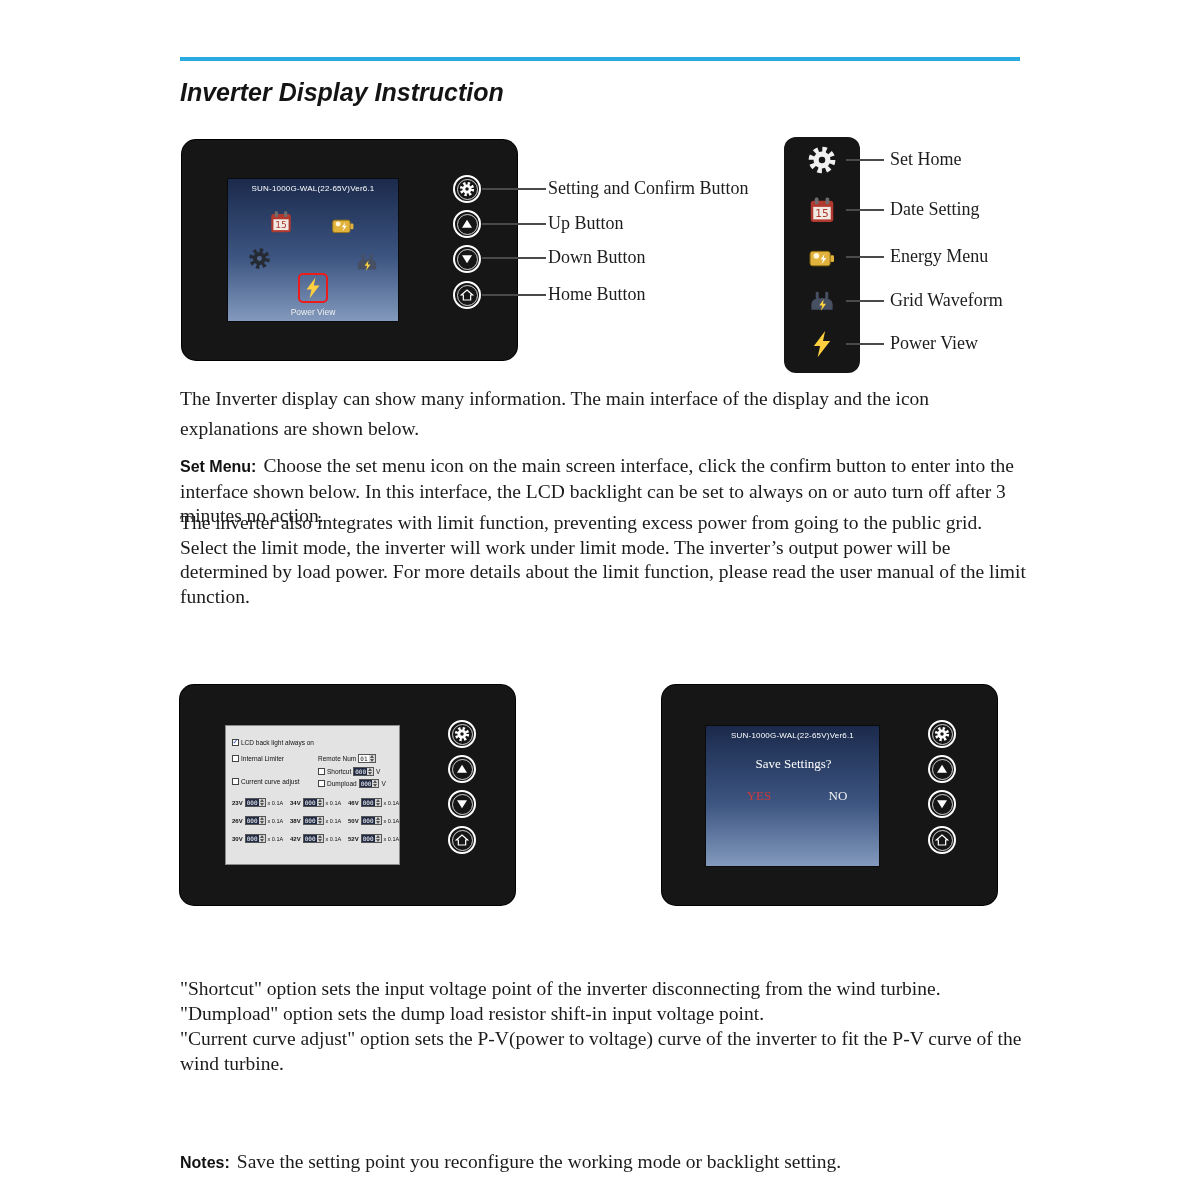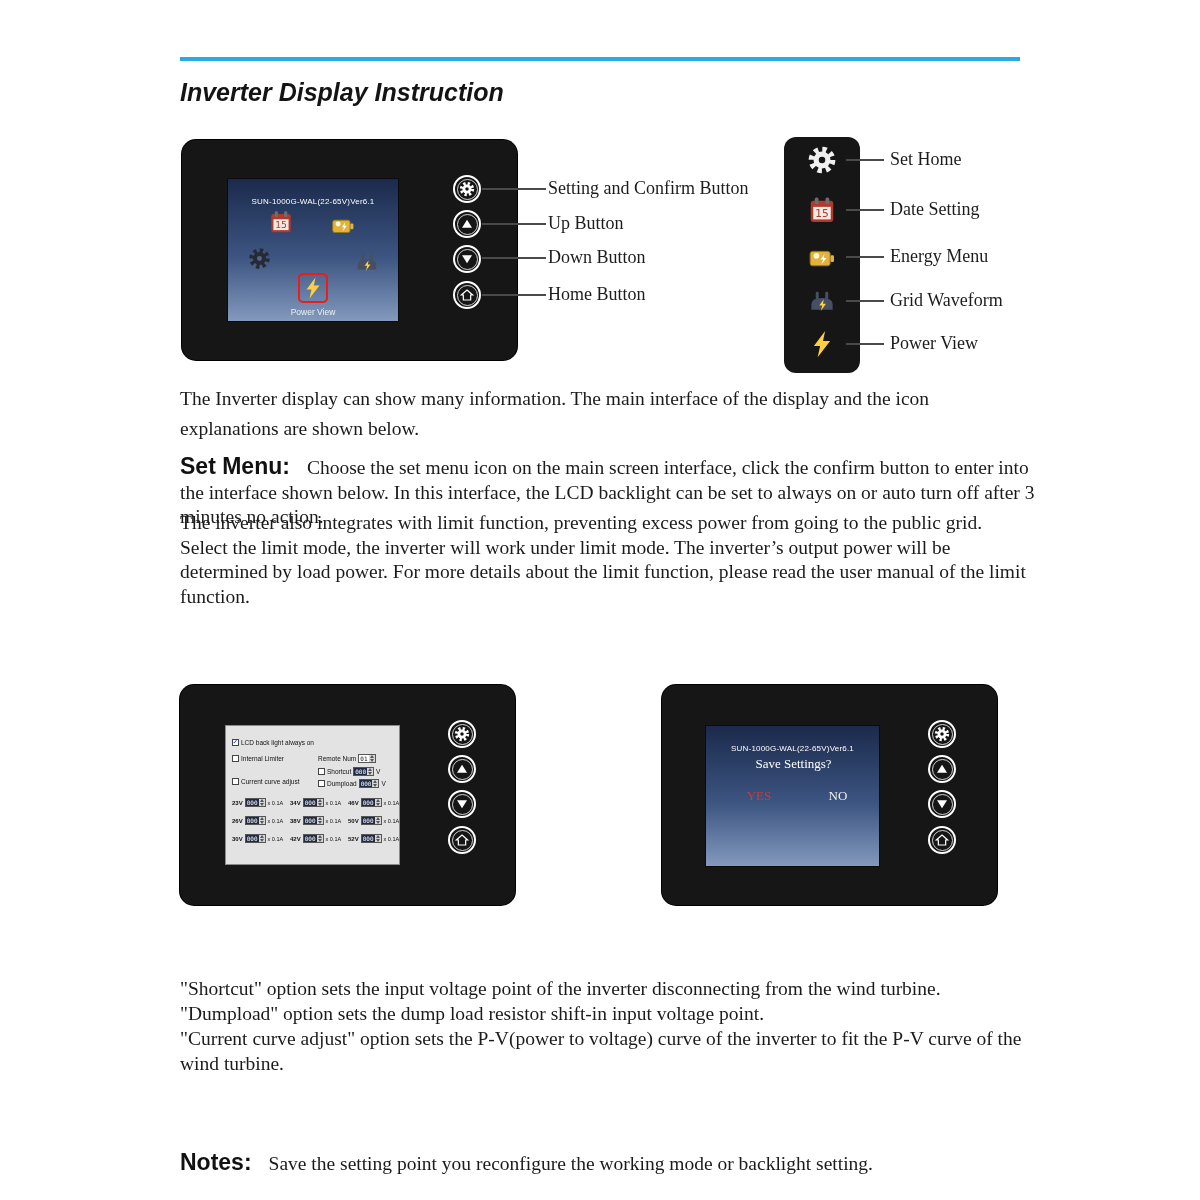--- a/index.html
+++ b/index.html
@@ -10,21 +10,21 @@
 
   .top-rule{left:180px;top:57px;width:840px;height:4px;background:#29abe2}
   .page-title{left:180px;top:78px;font-family:"Liberation Sans",sans-serif;
               font-style:italic;font-weight:700;font-size:25px;color:#141414}
 
   
   .device{width:335px;height:220px;background:#161616;border-radius:14px;box-shadow:0 0 0 1px #000}
   .screen{border:1px solid #0b0b0b;overflow:hidden}
   .screen.blue{background:linear-gradient(180deg,#1b2a4c 0%,#3c5581 55%,#8399bd 100%)}
   .screen.gray{background:#e3e3e3;border:1px solid #8a8a8a}
-  .scr-title{padding-top:18px;text-align:center;font-family:"Liberation Sans",sans-serif;
+  .scr-title{padding-top:5px;text-align:center;font-family:"Liberation Sans",sans-serif;
              font-size:8px;color:#fff;letter-spacing:.2px}
   .scr-caption{position:absolute;left:0;bottom:4px;width:100%;text-align:center;
                font-size:8.5px;color:#f0f0f0;font-family:"Liberation Sans",sans-serif}
 
   .dev-btn{width:28px;height:28px;border:2px solid #fff;border-radius:50%;
            display:flex;align-items:center;justify-content:center;color:#fff;background:#161616}
   .dev-btn::after{content:"";position:absolute;inset:1.5px;border:1px solid rgba(255,255,255,.8);border-radius:50%}
   .dev-btn .ic{width:16px;height:16px;position:relative;z-index:1}
   .ic{display:block}
 
@@ -32,21 +32,21 @@
 
   
   .c-line{height:2px;background:#4a4a4a}
   .c-label{font-size:18px;color:#1c1c1c;white-space:nowrap;line-height:22px}
 
   .legend-panel{width:76px;height:236px;background:#161616;border-radius:12px}
 
   
   .para{font-size:19.5px;line-height:24.5px;color:#1b1b1b}
   .para.wide{line-height:30px}
-  .label-sans{font-family:"Liberation Sans",sans-serif;font-weight:700;font-size:23px;color:#111;margin-right:17px}
+  .label-sans{font-family:"Liberation Sans",sans-serif;font-weight:700;font-size:16px;color:#111;margin-right:7px}
 
   
   .cfg-row{display:flex;align-items:center;gap:2px;white-space:nowrap;
            font-family:"Liberation Sans",sans-serif;font-size:6.5px;color:#111}
   .cb{width:7px;height:7px;border:1px solid #444;background:#fff;display:inline-flex;
       align-items:center;justify-content:center;flex:0 0 auto}
   .cb .mark{font-family:"DejaVu Sans",sans-serif;font-size:7px;line-height:1;color:#1a3fae}
   .valbox{display:inline-flex;align-items:center;height:9px;border:1px solid #555;background:#202a44}
   .valbox .val{font-family:"DejaVu Sans Mono",monospace;font-size:6px;color:#fff;padding:0 1px}
   .valbox.light{background:#fff}

